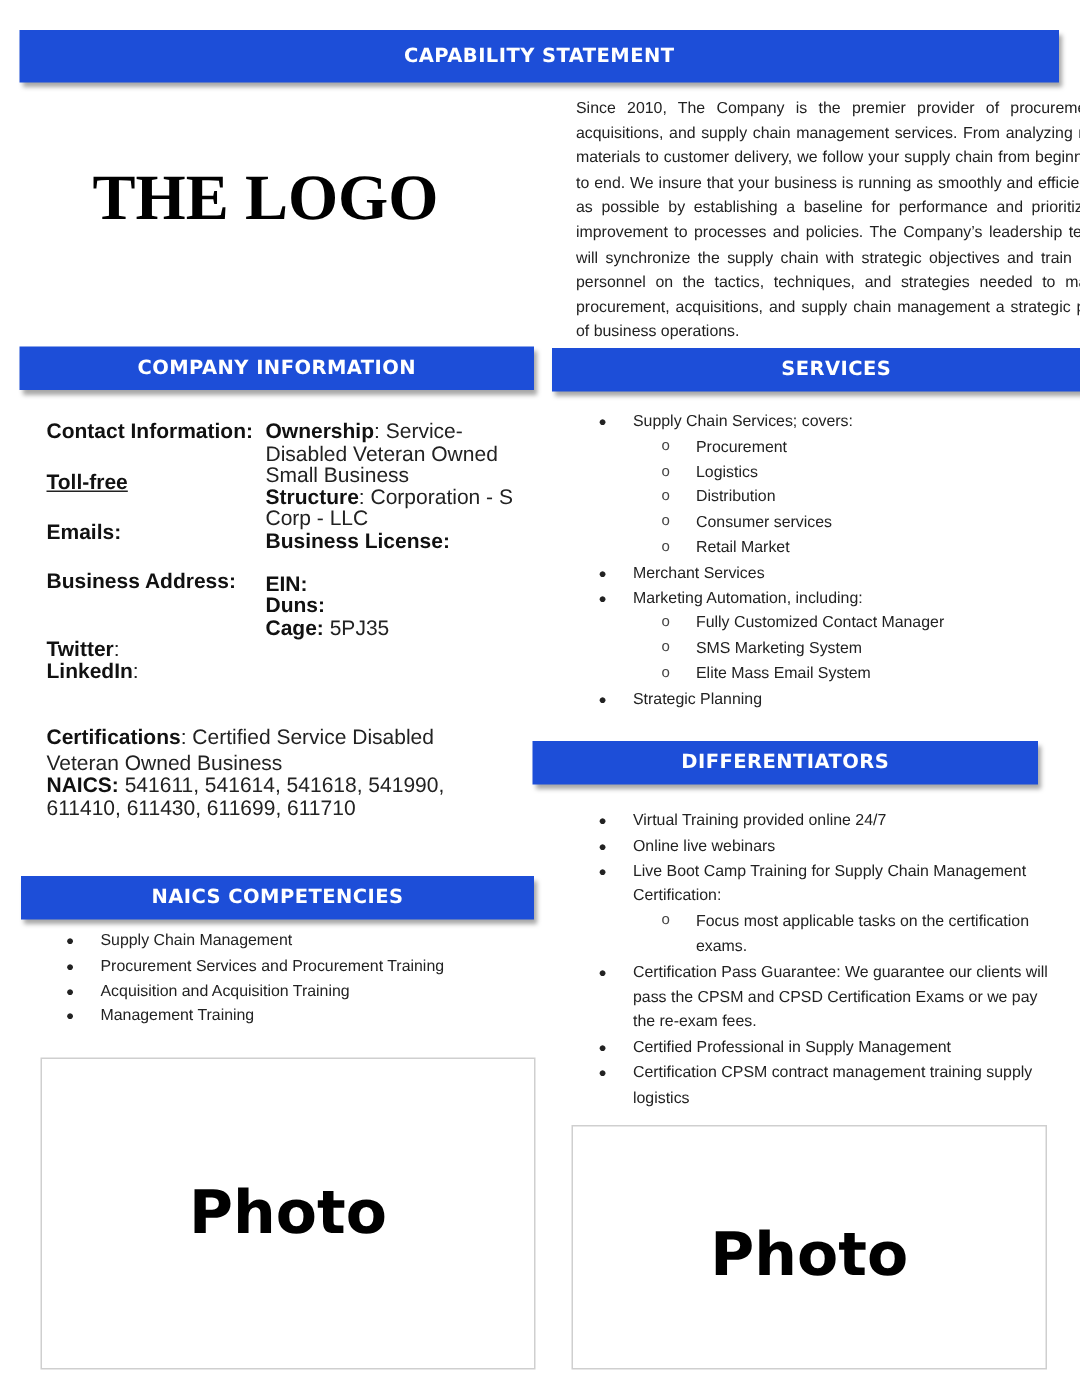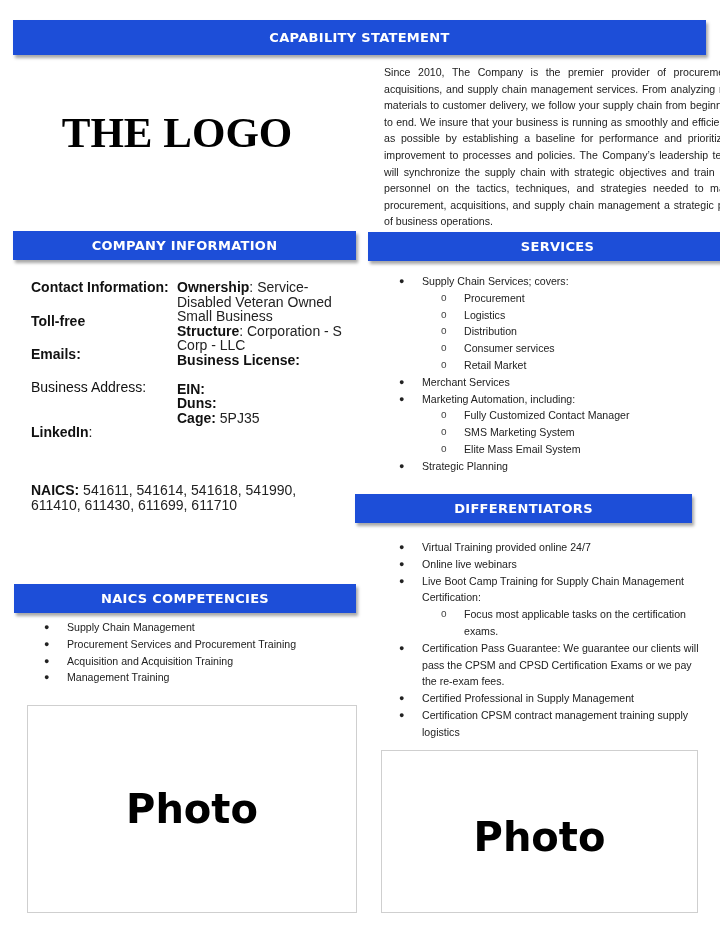--- a/index.html
+++ b/index.html
@@ -51,40 +51,42 @@
 <div class="banner banner-top">CAPABILITY STATEMENT</div>
 
 <div class="logo">THE LOGO</div>
 
 <p class="intro">Since 2010, The Company is the premier provider of procurement, acquisitions, and supply chain management services. From analyzing raw materials to customer delivery, we follow your supply chain from beginning to end. We insure that your business is running as smoothly and efficiently as possible by establishing a baseline for performance and prioritizing improvement to processes and policies. The Company’s leadership team will synchronize the supply chain with strategic objectives and train key personnel on the tactics, techniques, and strategies needed to make procurement, acquisitions, and supply chain management a strategic part of business operations.</p>
 
 <div class="banner banner-sm" style="left:13px; top:231px; width:343px;">COMPANY INFORMATION</div>
 
 <div class="info" style="left:31px; top:280px; width:140px;">
   <div style="position:absolute; top:0;"><b>Contact Information:</b></div>
-  <div style="position:absolute; top:34px;"><b>Toll-free</b></div>
+  <div style="position:absolute; top:34px;text-decoration:underline;"><b>Toll-free</b></div>
   <div style="position:absolute; top:67px;"><b>Emails:</b></div>
-  <div style="position:absolute; top:100px; font-weight:normal; color:#111;"><span>Business Address:</span></div>
+  <div style="position:absolute; top:100px; font-weight:bold; color:#111;"><span>Business Address:</span></div>
 </div>
 
 <div class="info" style="left:177px; top:280px; width:170px;">
   <div><b>Ownership</b><span>: Service-Disabled Veteran Owned Small Business</span></div>
   <div><b>Structure</b><span>: Corporation - S Corp - LLC</span></div>
   <div><b>Business License:</b></div>
   <div style="height:14px;"></div>
   <div><b>EIN:</b></div>
   <div><b>Duns:</b></div>
   <div><b>Cage:</b><span> 5PJ35</span></div>
 </div>
 
 <div class="info" style="left:31px; top:425px; width:320px;">
+  <div><b>Twitter</b><span>:</span></div>
   <div><b>LinkedIn</b><span>:</span></div>
 </div>
 
 <div class="info" style="left:31px; top:483px; width:300px; line-height:16.5px;">
+  <div><b>Certifications</b><span>: Certified Service Disabled Veteran Owned Business</span></div>
   <div style="line-height:15px;"><b>NAICS:</b><span> 541611, 541614, 541618, 541990, 611410, 611430, 611699, 611710</span></div>
 </div>
 
 <div class="banner banner-sm" style="left:368px; top:232px; width:379px;">SERVICES</div>
 <ul class="list" id="services-list" style="position:absolute; left:422px; top:273px; width:280px;">
     <li><span class="bullet">●</span><span>Supply Chain Services; covers:</span></li>
     <li>
       <ul class="list sub">
         <li><span class="bullet">o</span><span>Procurement</span></li>
         <li><span class="bullet">o</span><span>Logistics</span></li>

